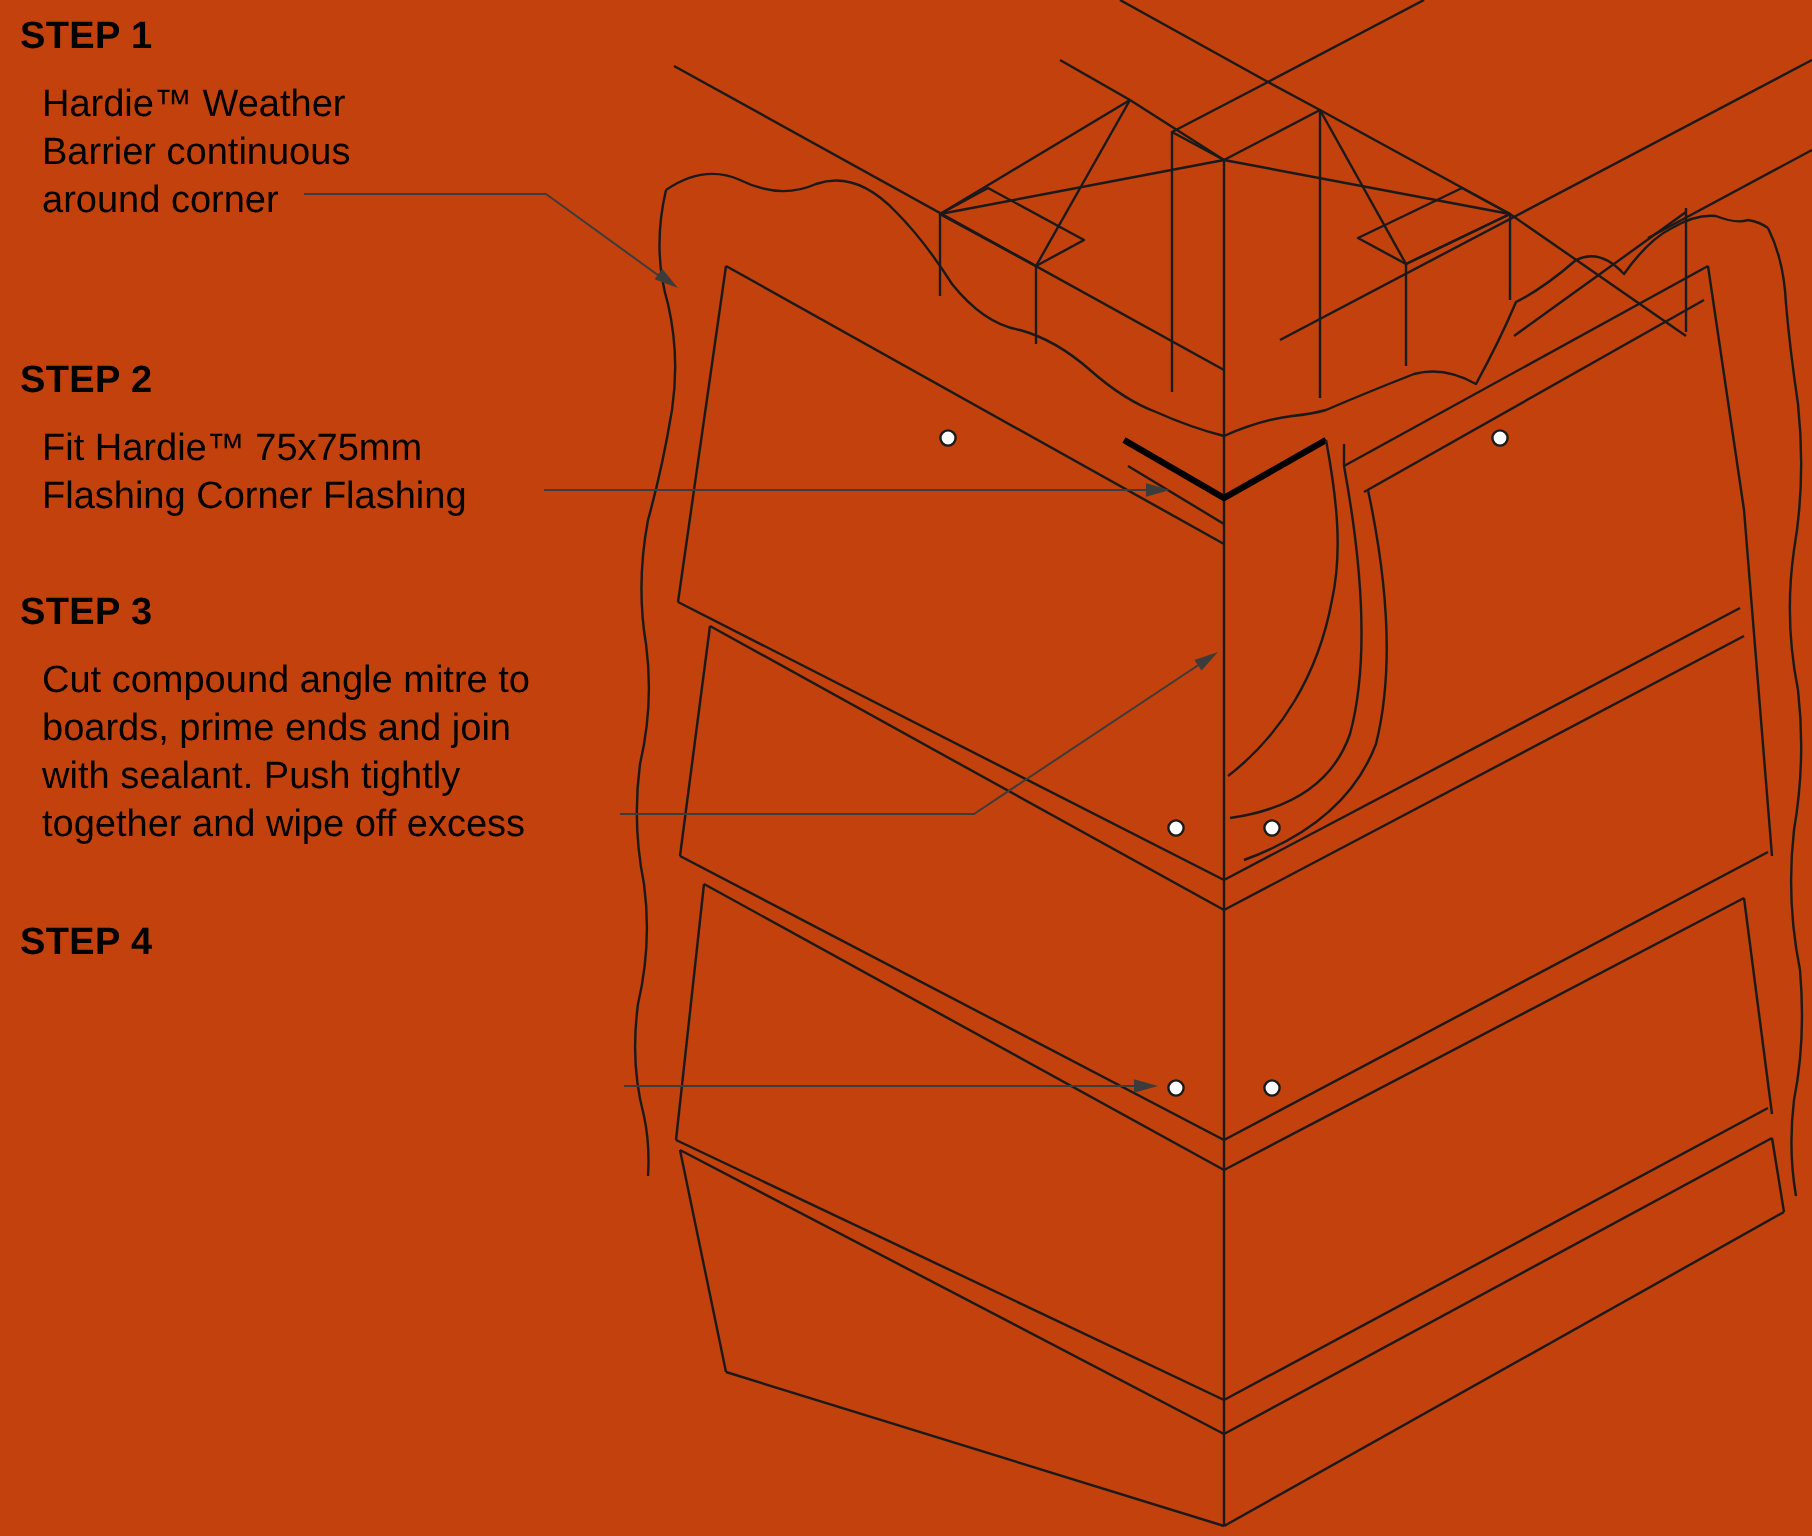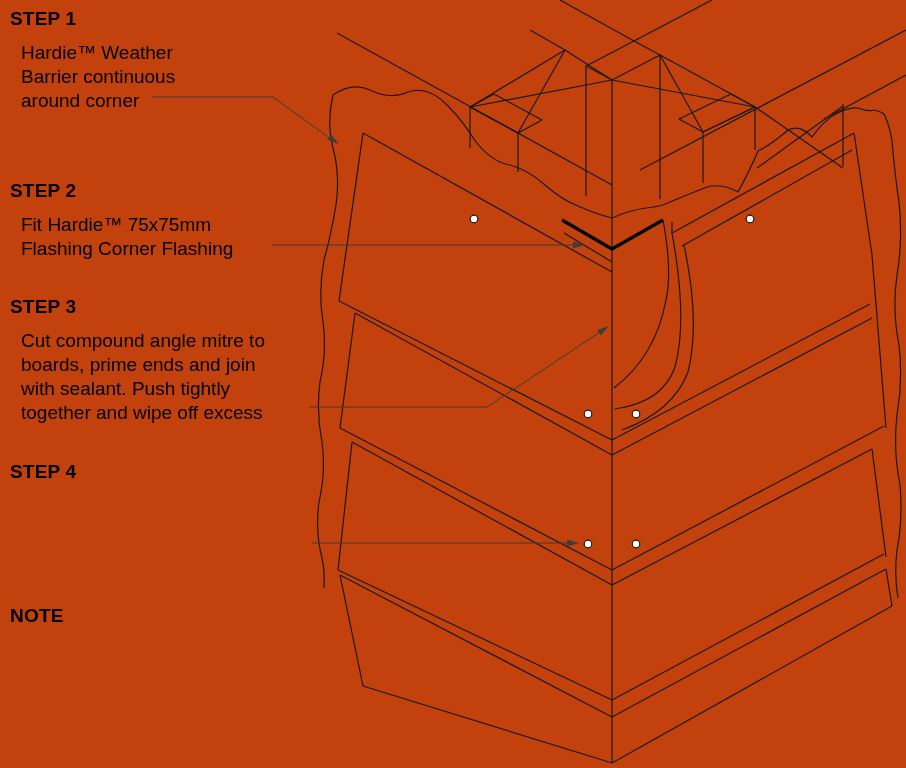--- a/index.html
+++ b/index.html
@@ -55,21 +55,20 @@
     <h3>STEP 3</h3>
     <p>Cut compound angle mitre to
 boards, prime ends and join
 with sealant. Push tightly
 together and wipe off excess</p>
   </div>
   <div class="step s4">
     <h3>STEP 4</h3>
   </div>
   <div class="step s5">
-    <h3>NOTE</h3>
   </div>
 
   <svg id="drawing" width="906" height="768" viewBox="0 0 906 768" fill="none" stroke="#1a1a1a" stroke-width="1.2" stroke-linejoin="round">
 
     <g>
       <path d="M337,33 L612,185"></path>
       <path d="M640,170 L906,30"></path>
       <path d="M824,119 L906,75"></path>
       <path d="M634,41 L560,0"></path>
       <path d="M634,41 L712,0"></path>

